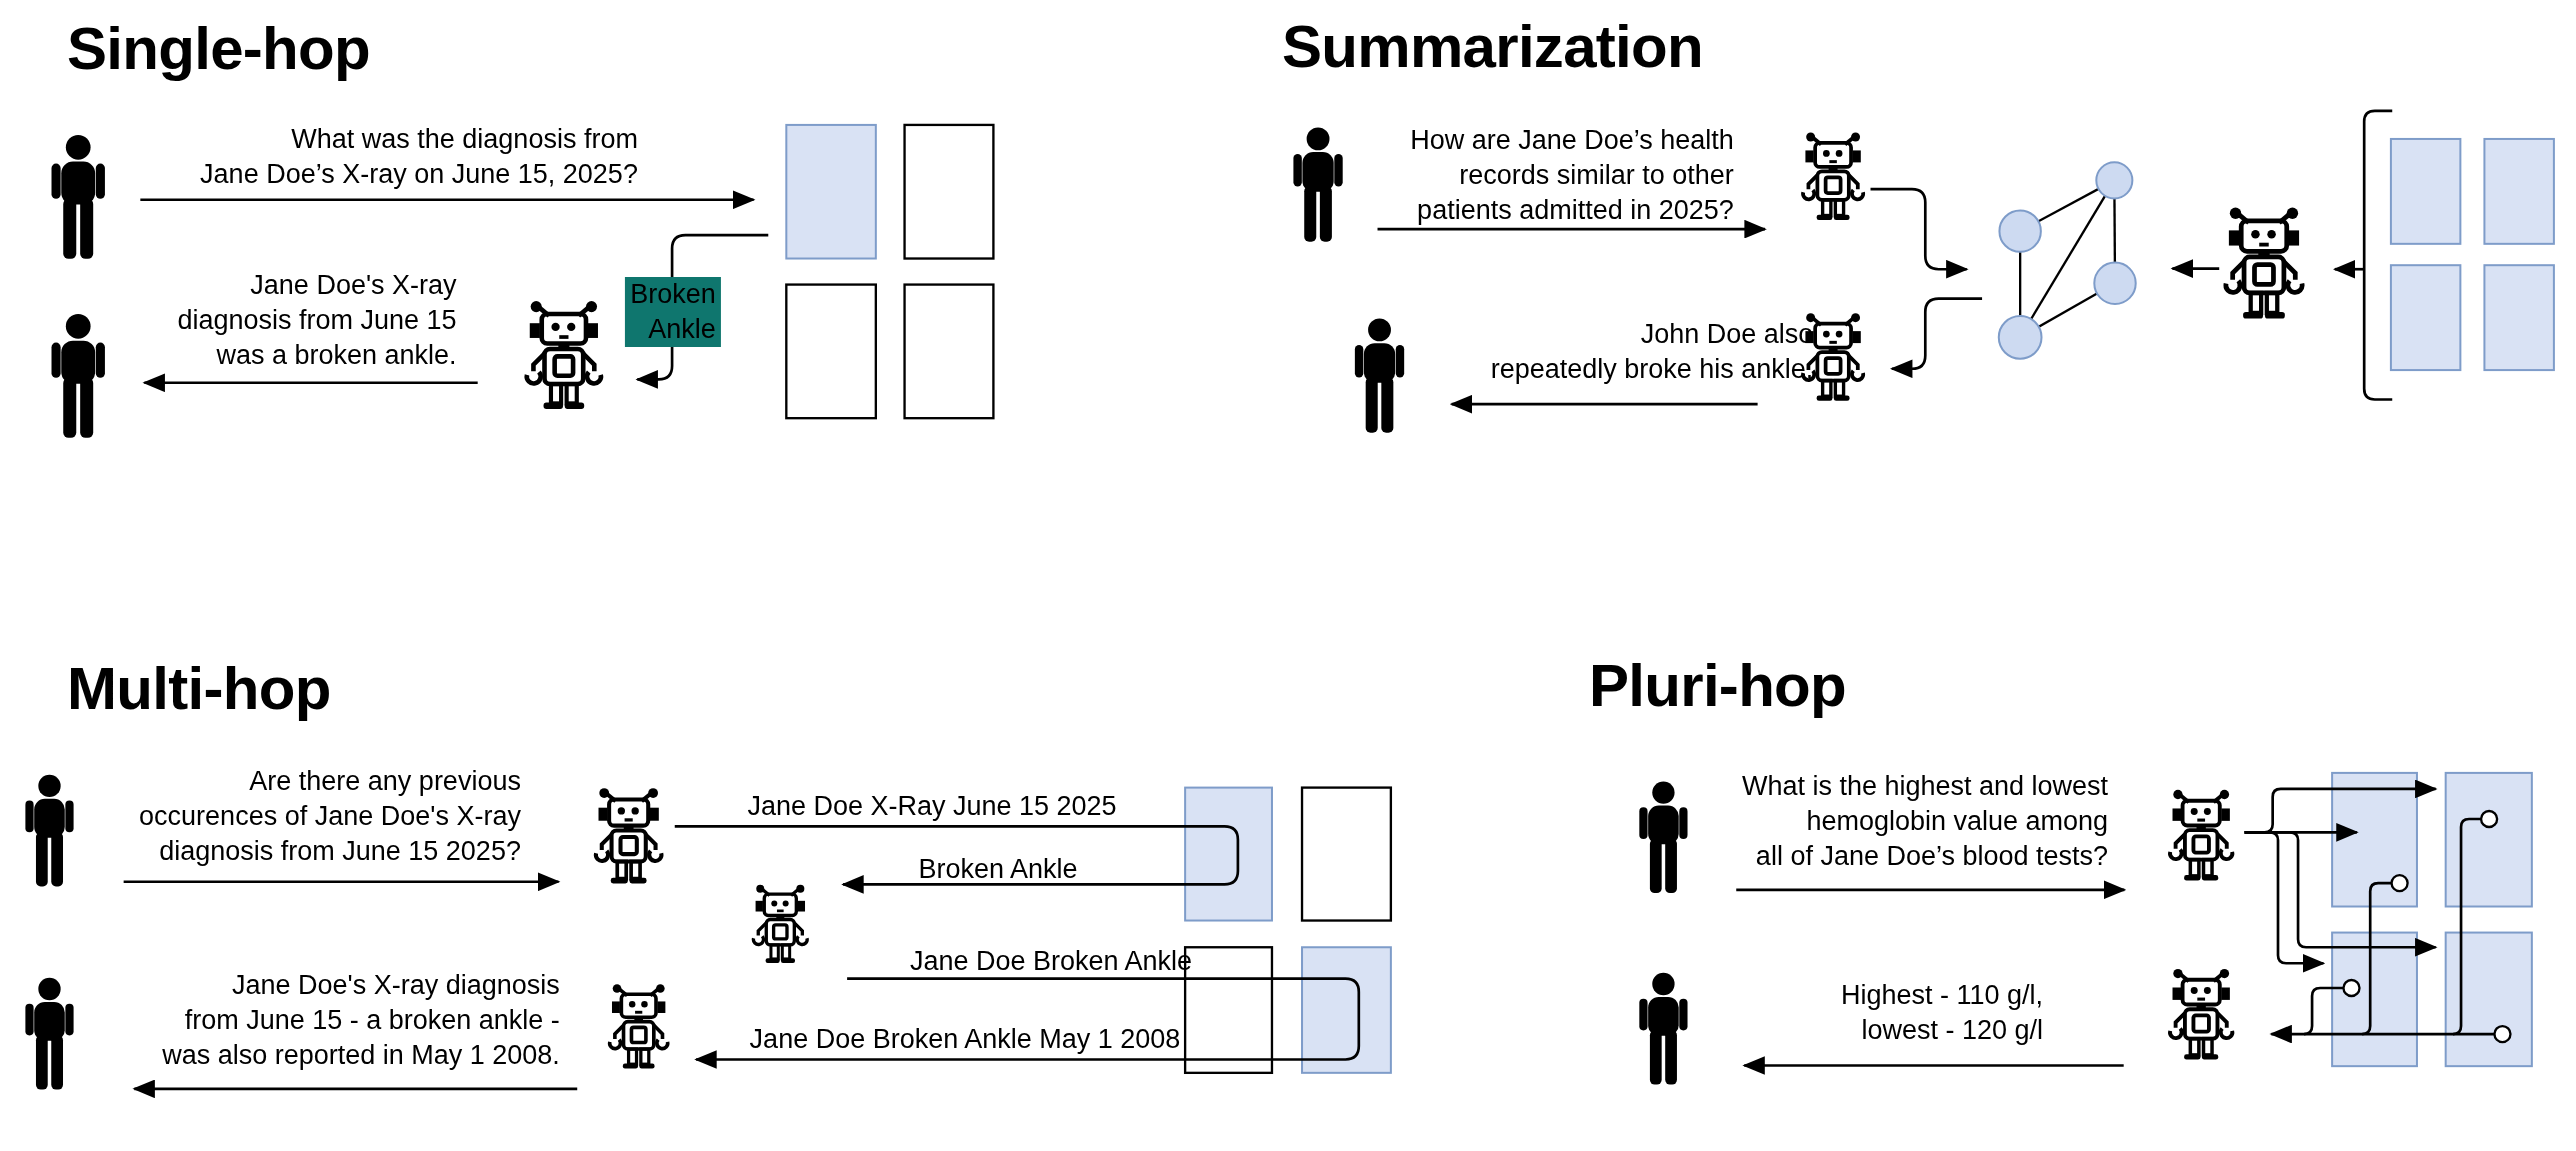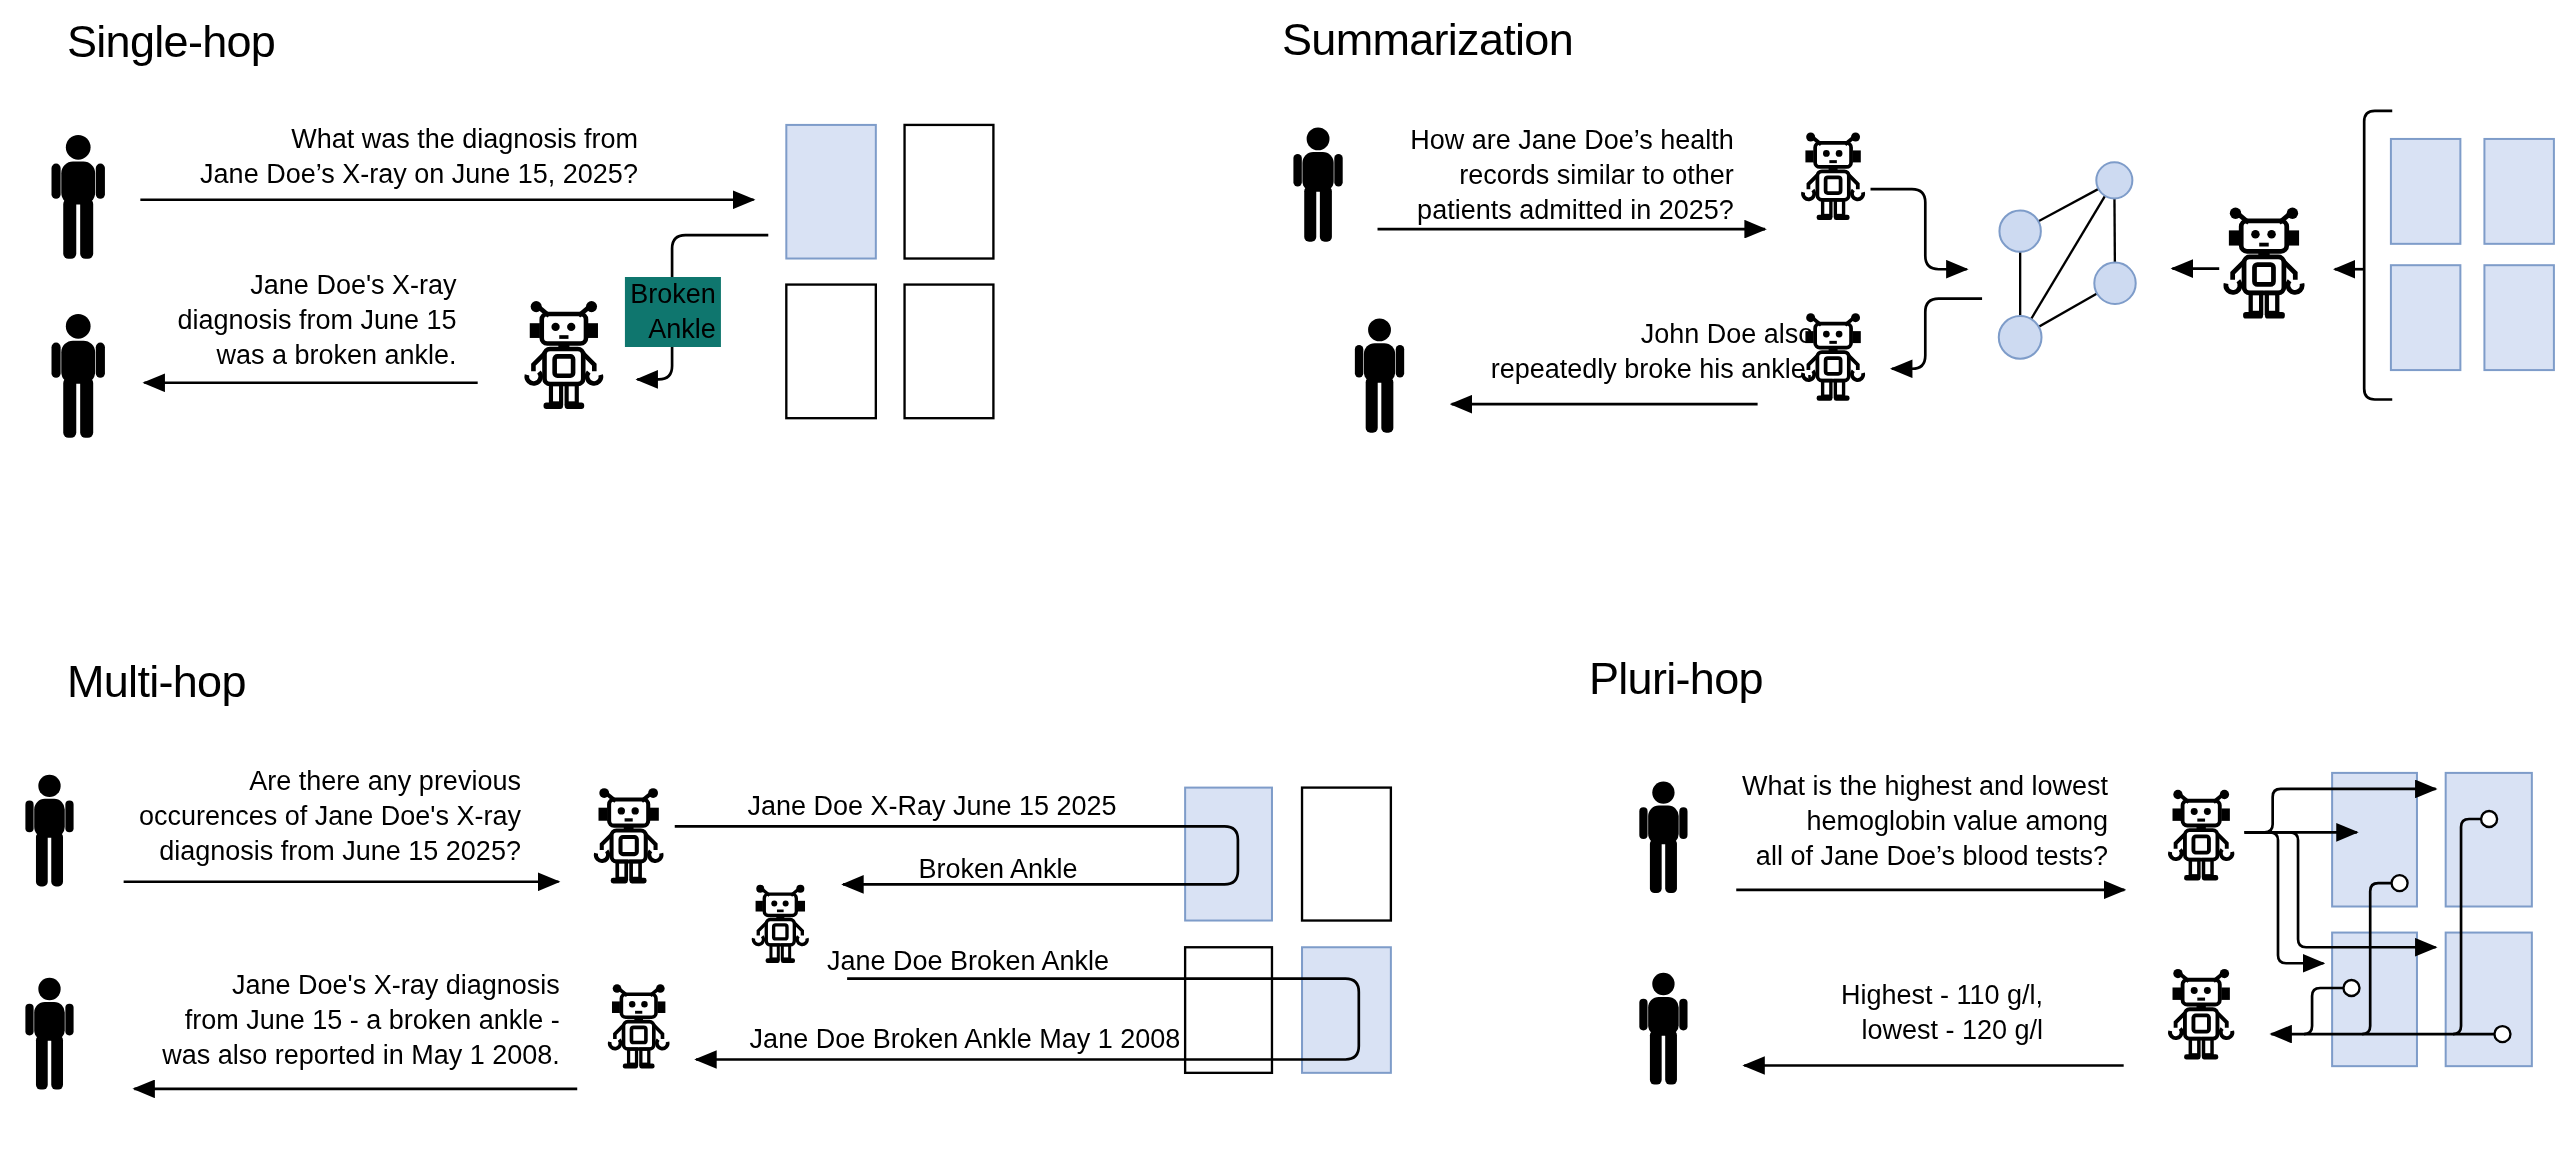--- a/index.html
+++ b/index.html
@@ -6,21 +6,21 @@
   .canvas{
     position:relative;
     width:2576px;height:1151px;
     background:var(--background,#fff);
     font-family:"Liberation Sans", sans-serif;
     overflow:hidden;
   }
   .layer{position:absolute;left:0;top:0;width:2576px;height:1151px;}
   .title{
     position:absolute;
-    font-weight:normal;font-size:45px;line-height:1.0;
+    font-weight:bold;font-size:60px;line-height:1.0;
     color:var(--text,#000);
     letter-spacing:-0.7px;
     white-space:nowrap;
   }
   .txt{
     position:absolute;
     transform:translateX(-50%);
     text-align:right;
     font-size:27px;line-height:35px;
     color:var(--text,#000);
@@ -211,21 +211,21 @@
     <div>occurences of Jane Doe's X-ray</div>
     <div>diagnosis from June 15 2025?</div>
   </div>
   <div class="txt" style="left:361px;top:968px">
     <div>Jane Doe's X-ray diagnosis</div>
     <div>from June 15 - a broken ankle -</div>
     <div>was also reported in May 1 2008.</div>
   </div>
   <div class="txt" style="left:932px;top:789px">Jane Doe X-Ray June 15 2025</div>
   <div class="txt" style="left:998px;top:852px">Broken Ankle</div>
-  <div class="txt" style="left:968px;top:944px">Jane Doe Broken Ankle</div>
+  <div class="txt" style="left:1051px;top:944px">Jane Doe Broken Ankle</div>
   <div class="txt" style="left:965px;top:1022px">Jane Doe Broken Ankle May 1 2008</div>
 
   <div class="txt" style="left:1925px;top:769px">
     <div>What is the highest and lowest</div>
     <div>hemoglobin value among</div>
     <div>all of Jane Doe’s blood tests?</div>
   </div>
   <div class="txt" style="left:1942px;top:978px">
     <div>Highest - 110 g/l,</div>
     <div>lowest - 120 g/l</div>

